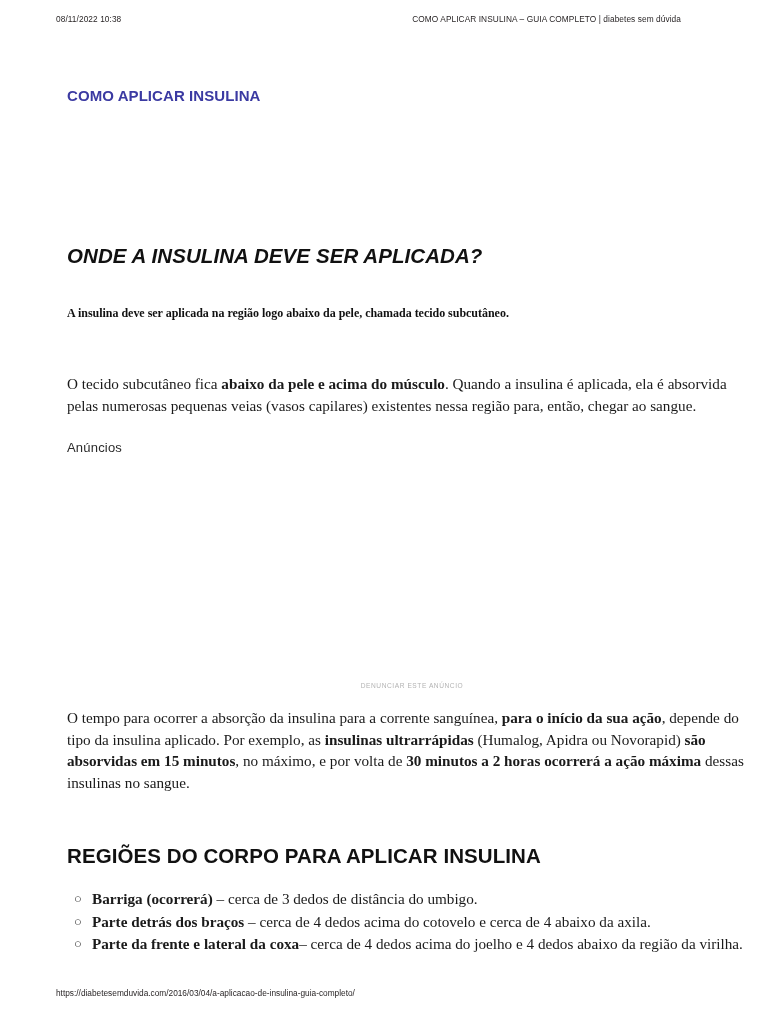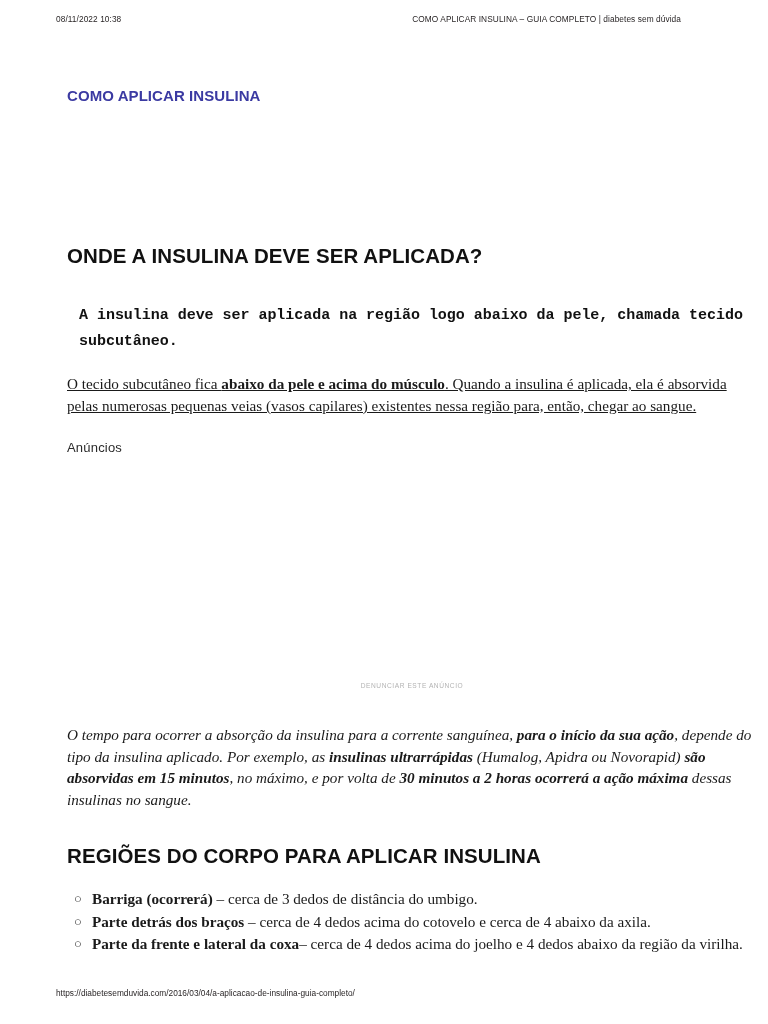--- a/index.html
+++ b/index.html
@@ -106,53 +106,53 @@
     left: 0;
     width: 690px;
     font-family: "Liberation Sans", "DejaVu Sans", sans-serif;
     font-weight: bold;
     font-size: 20.5px;
     line-height: 26px;
     color: #111111;
     letter-spacing: 0.004em;
     white-space: nowrap;
   }
-  .h2-where { top: 226px; }
+  .h2-where { top: 226px; font-style: italic; }
   .h2-regions { top: 826px; }
 
   .lead {
     position: absolute;
-    left: 12px;
+    left: 0;
     top: 288px;
     width: 686px;
-    font-family: Liberation Mono, monospace;
-    font-weight: bold;
-    font-size: 15px;
+    font-family: Liberation Serif, serif;
+    font-weight: bold;
+    font-size: 12px;
     line-height: 26px;
     color: #111111;
     letter-spacing: -0.002em;
   }
   .lead .period {
     font-weight: bold;
     color: #111111;
   }
 
   .para {
     position: absolute;
     left: 0;
     width: 694px;
     font-family: "Liberation Serif", "DejaVu Serif", serif;
     font-size: 15.2px;
     line-height: 21.5px;
     color: #1a1a1a;
     text-align: left;
   }
   .para b { font-weight: bold; }
-  .para-1 { top: 358px; text-decoration: underline; }
-  .para-2 { top: 709px; font-style: italic; }
+  .para-1 { top: 358px; }
+  .para-2 { top: 692px; }
 
   .ads-label {
     position: absolute;
     left: 0;
     top: 441px;
     font-family: "Liberation Sans", "DejaVu Sans", sans-serif;
     font-size: 13px;
     line-height: 13px;
     color: #2b2b2b;
     letter-spacing: 0.015em;

